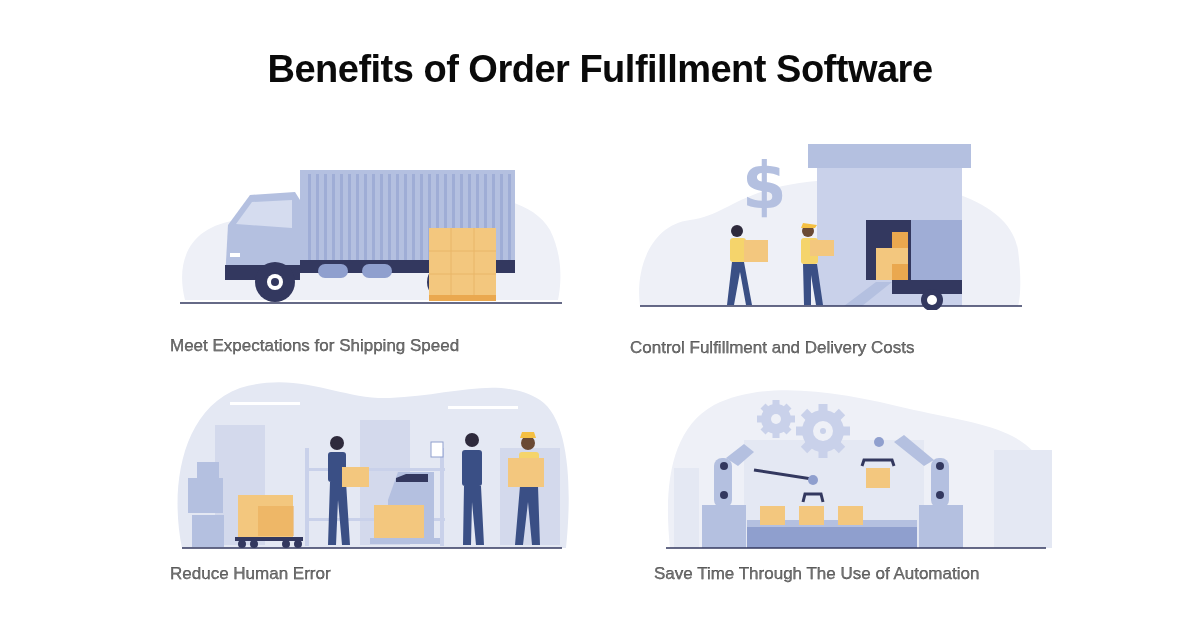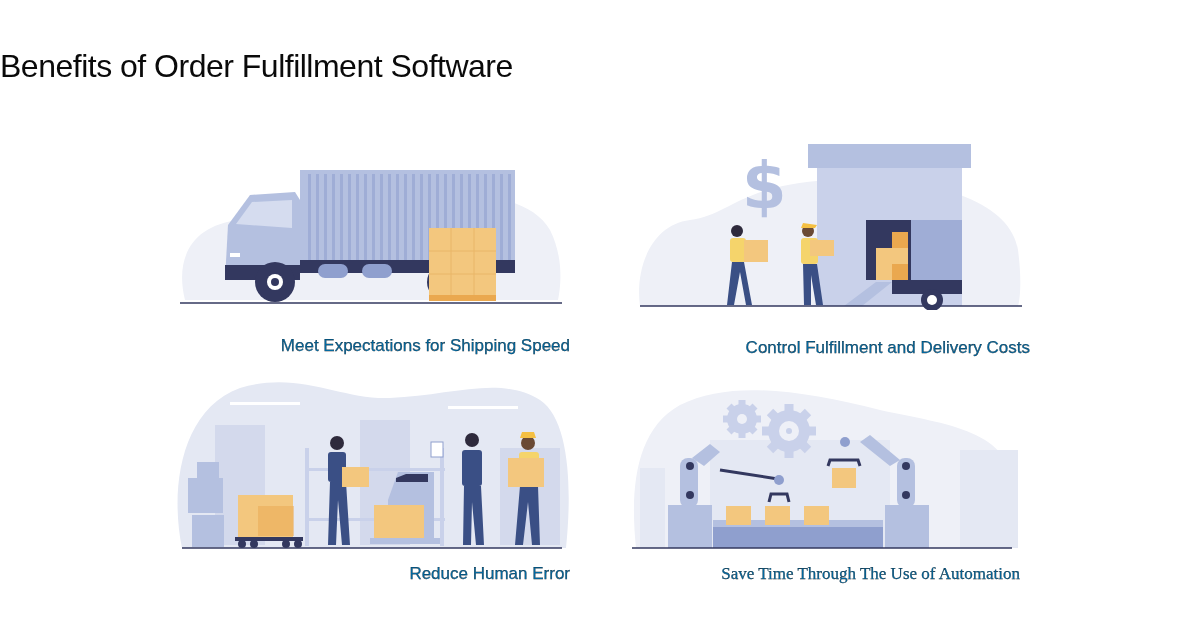--- a/index.html
+++ b/index.html
@@ -1,26 +1,26 @@
 <!DOCTYPE html>
 <html><head>
 <meta charset="utf-8">
 <style>
   * { box-sizing: border-box; margin: 0; padding: 0; }
   html, body { width: 1200px; height: 630px; background: #ffffff; overflow: hidden; }
   body { font-family: "Liberation Sans", sans-serif; color: #111111; position: relative; }
   .title {
-    position: absolute; left: 0; top: 48px; width: 1200px; text-align: left;
-    font-size: 32px; font-weight: 400; letter-spacing: -0.5px; color: #0a0a0a;
+    position: absolute; left: 0; top: 48px; width: 1200px; text-align: center;
+    font-size: 38px; font-weight: 700; letter-spacing: -0.5px; color: #0a0a0a;
   }
   .panel { position: absolute; }
   .panel svg { position: absolute; left: 0; top: 0; }
   .caption {
-    position: absolute; width: 100%; text-align: right;
-    font-size: 17px; font-weight: 400; color: #0369a1;
+    position: absolute; width: 100%; text-align: left;
+    font-size: 17px; font-weight: 400; color: #737373;
     -webkit-text-stroke: 0.25px #111;
   }
 </style>
 </head>
 <body>
 
 <div class="title">Benefits of Order Fulfillment Software</div>
 
 <div class="panel" style="left:170px;top:140px;width:400px;height:230px;">
   <svg width="400" height="170" viewBox="0 0 400 170">
@@ -164,21 +164,21 @@
     <circle cx="358" cy="73" r="7" fill="#6a4a35"></circle>
     <path d="M350 68 L366 68 L364 62 L352 62 Z" fill="#f5c043"></path>
     <rect x="349" y="82" width="20" height="34" rx="3" fill="#f5d46b"></rect>
     <path d="M350 116 L345 175 L353 175 L358 132 L362 175 L370 175 L368 116 Z" fill="#3a4f85"></path>
     <rect x="338" y="88" width="36" height="29" fill="#f3c77e"></rect>
     <line x1="12" y1="178" x2="392" y2="178" stroke="#33385f" stroke-width="1.5"></line>
   </svg>
   <div class="caption" style="top:194px;">Reduce Human Error</div>
 </div>
 
-<div class="panel" style="left:620px;top:370px;width:400px;height:220px;font-family:Liberation Serif, serif;">
+<div class="panel" style="left:654px;top:370px;width:400px;height:220px;">
   <svg width="400" height="180" viewBox="0 0 400 180">
     <path d="M16 178 C10 120 15 60 60 35 C110 10 180 20 260 40 C330 55 390 60 395 120 C398 150 395 170 395 178 Z" fill="#eef0f7"></path>
     <rect x="20" y="98" width="25" height="80" fill="#e4e8f3"></rect>
     <rect x="340" y="80" width="58" height="98" fill="#e4e8f3"></rect>
     <rect x="90" y="70" width="180" height="108" fill="#e4e8f3"></rect>
 
     <g fill="#c9d1ea">
       <circle cx="122" cy="49" r="15"></circle>
       <g stroke="#c9d1ea" stroke-width="7">
           <line x1="122" y1="30" x2="122" y2="68"></line>

